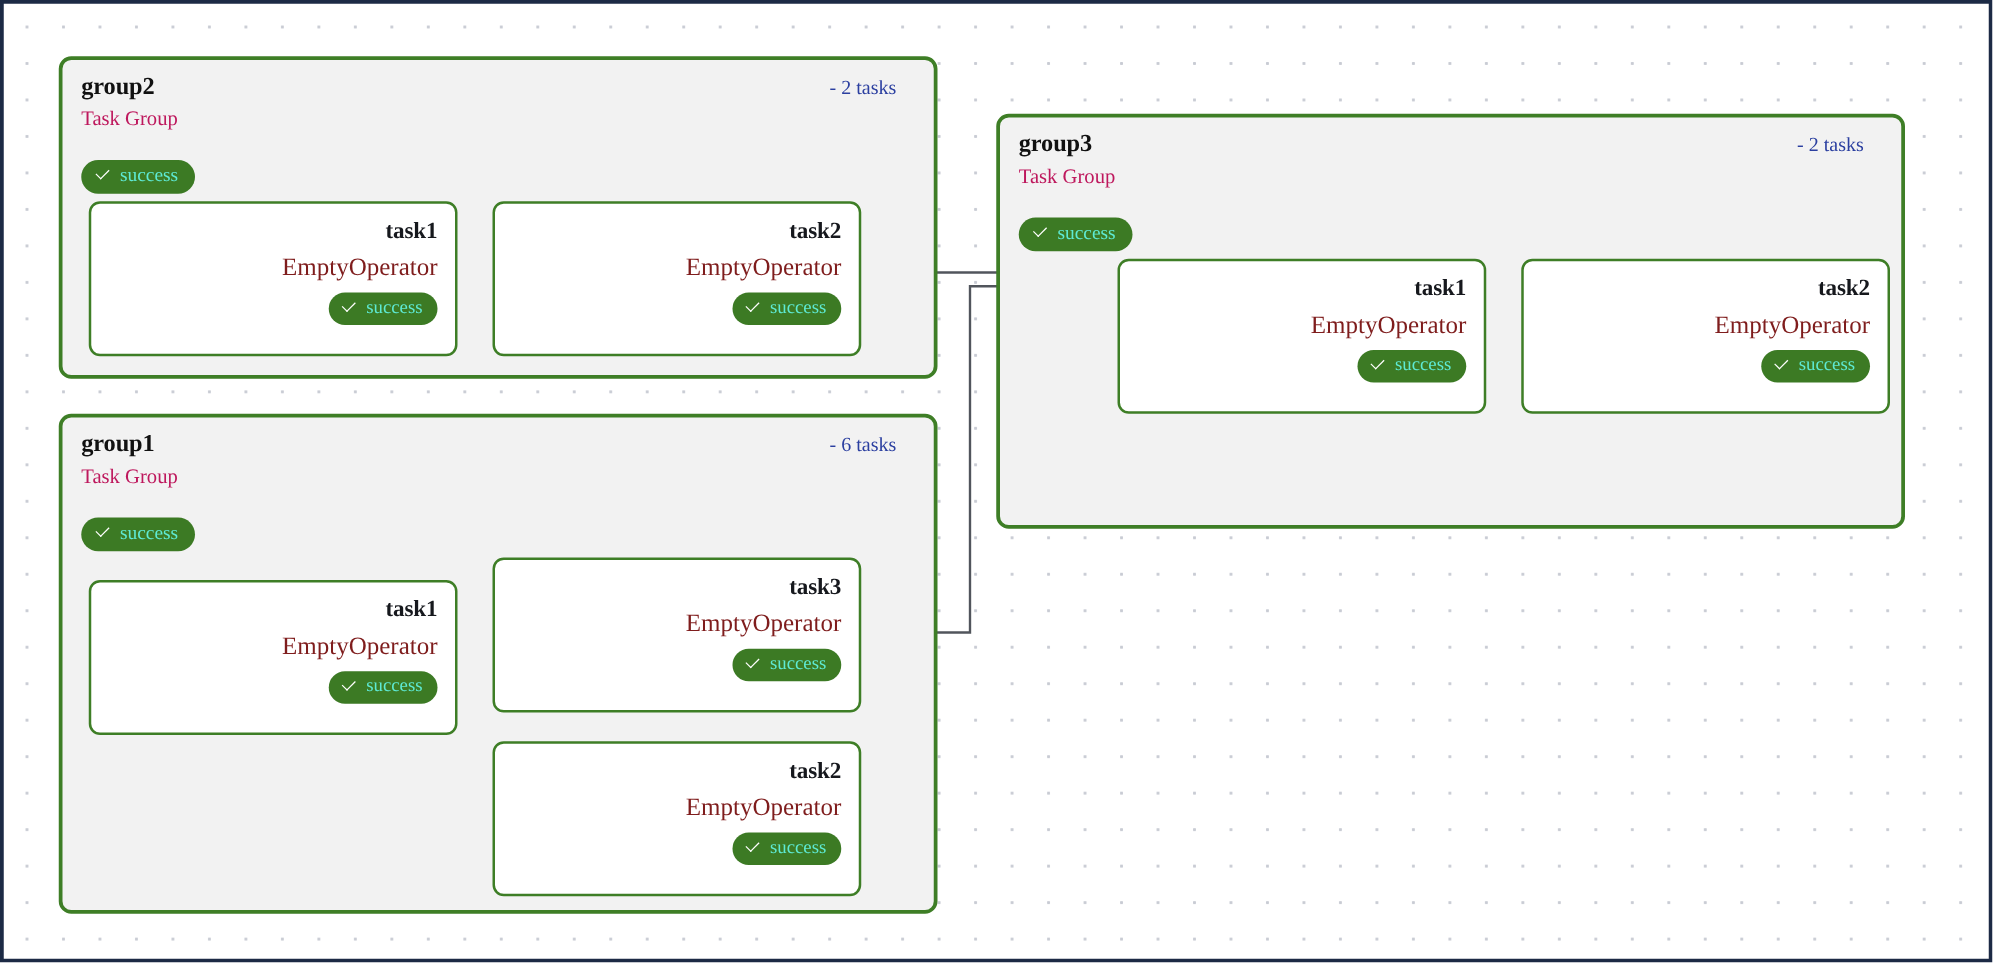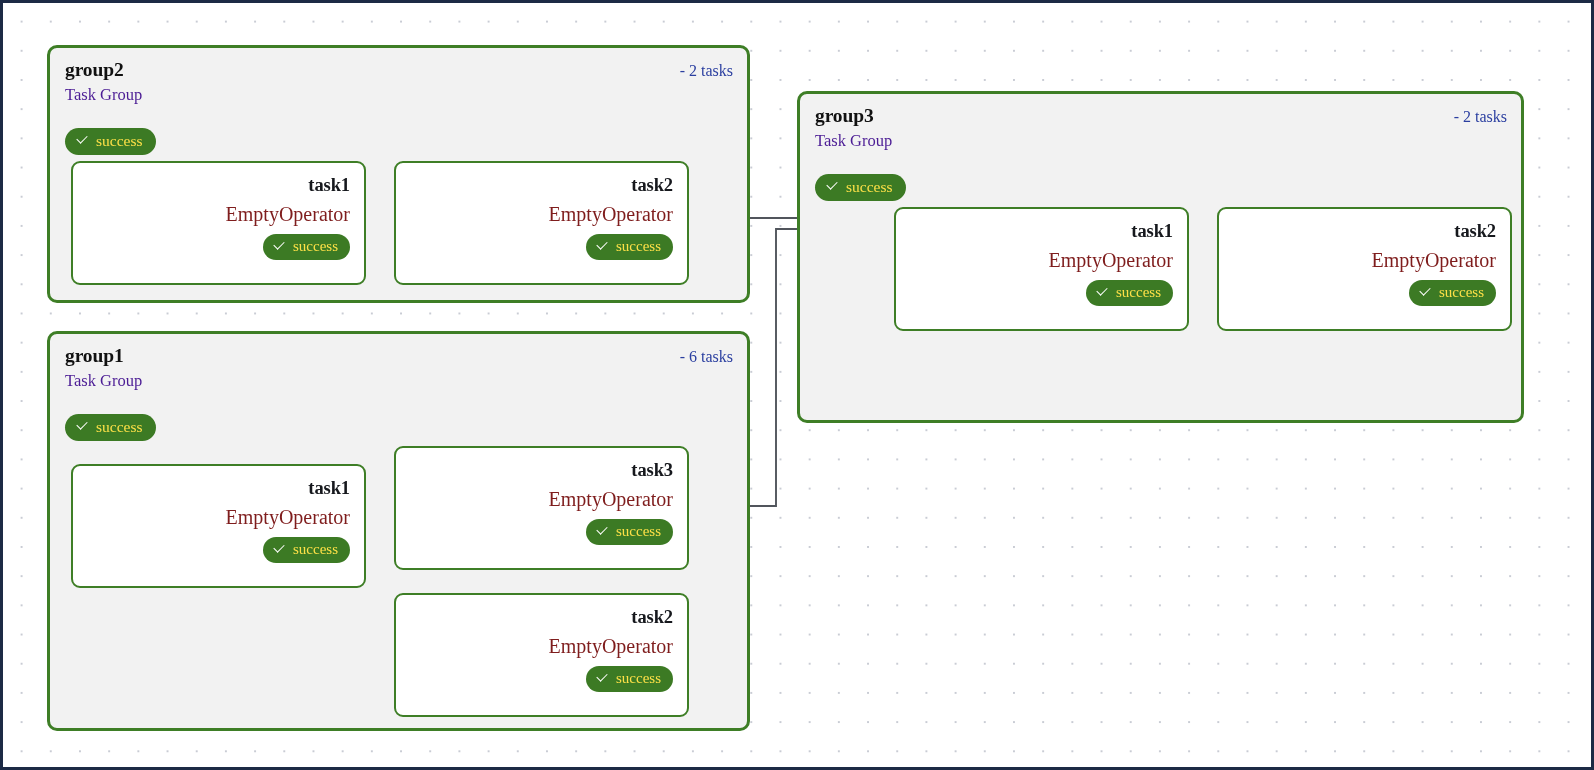--- a/index.html
+++ b/index.html
@@ -37,40 +37,40 @@
   }
   .tg-title {
     font-size: 19.5px;
     font-weight: bold;
     color: #111111;
     letter-spacing: -0.1px;
     line-height: 1.25;
   }
   .tg-subtitle {
     font-size: 16.5px;
-    color: #4c1d95;
+    color: #be185d;
     line-height: 1.45;
     margin-top: 1px;
   }
   .tg-count {
     position: absolute;
-    right: 0;
+    right: 16px;
     top: 4px;
     font-size: 16px;
     color: #2b3fa0;
     white-space: nowrap;
   }
 
   
   .pill {
     display: inline-flex;
     align-items: center;
     gap: 7px;
     background: #3c7a24;
-    color: #fde047;
+    color: #5eead4;
     border-radius: 999px;
     padding: 5px 13px 6px 11px;
     font-size: 15.5px;
     line-height: 1;
     margin-top: 6px;
   }
   .pill .check {
     display: inline-block;
     width: 13px;
     height: 13px;

